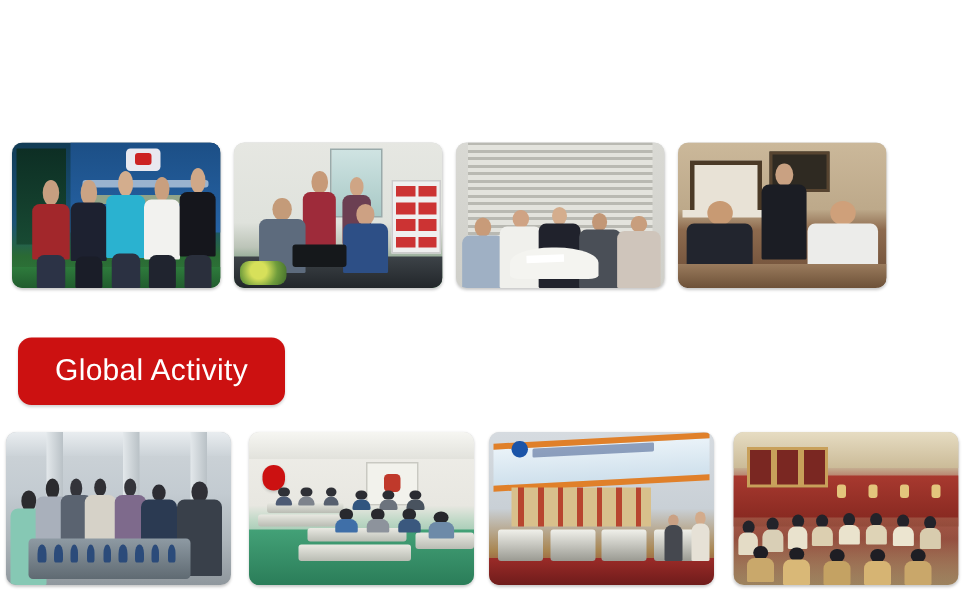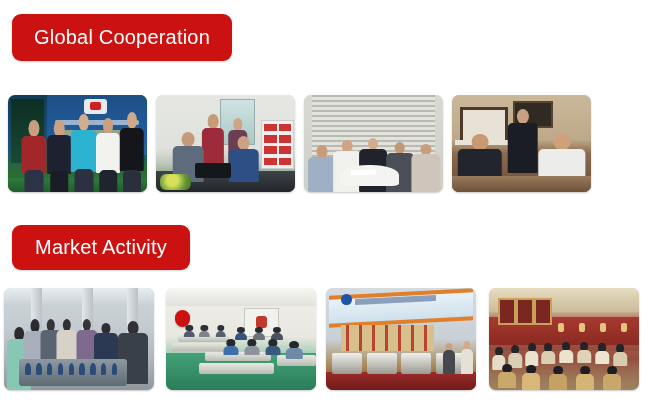--- a/index.html
+++ b/index.html
@@ -121,23 +121,20 @@
   
   .pers{position:absolute;}
   .pers .h{position:absolute;left:50%;transform:translateX(-50%);border-radius:50%;}
   .pers .b{position:absolute;left:50%;transform:translateX(-50%);border-radius:5px 5px 1px 1px;}
 </style>
 </head>
 <body style="background: rgb(255, 255, 255);">
 
 <div class="page">
 
-  <div class="banner" id="banner-global" style="background: rgb(204, 17, 17); color: rgb(255, 255, 255);">
-    <span>Global Cooperation</span>
-  </div>
 
   <div class="row" id="row-cooperation">
 
     <div class="thumb" title="Group photo of five men standing in front of a blue company backdrop banner">
       <div class="scene p1">
         <div class="lay bg"></div>
         <div class="lay door"></div>
         <div class="lay wall"></div>
         <div class="lay logo">
             <i></i>
@@ -256,21 +253,21 @@
           <div class="h" style="top:0;width:36%;height:28%;background:#cfa07a;"></div>
           <div class="b" style="top:26%;width:100%;height:74%;background:#ececea;"></div>
         </div>
         <div class="lay deskf"></div>
       </div>
     </div>
 
   </div>
 
   <div class="banner" id="banner-market" style="background: rgb(204, 17, 17); color: rgb(255, 255, 255);">
-    <span>Market Activity</span>
+    <span>Global Activity</span>
   </div>
 
   <div class="row" id="row-market">
 
     <div class="thumb" title="Visitors gathered around a production line of valves on a factory floor">
       <div class="scene p5">
         <div class="lay bg"></div>
         <div class="lay ceil"></div>
         <div class="lay col" style="left:18%"></div>
         <div class="lay col" style="left:52%"></div>

